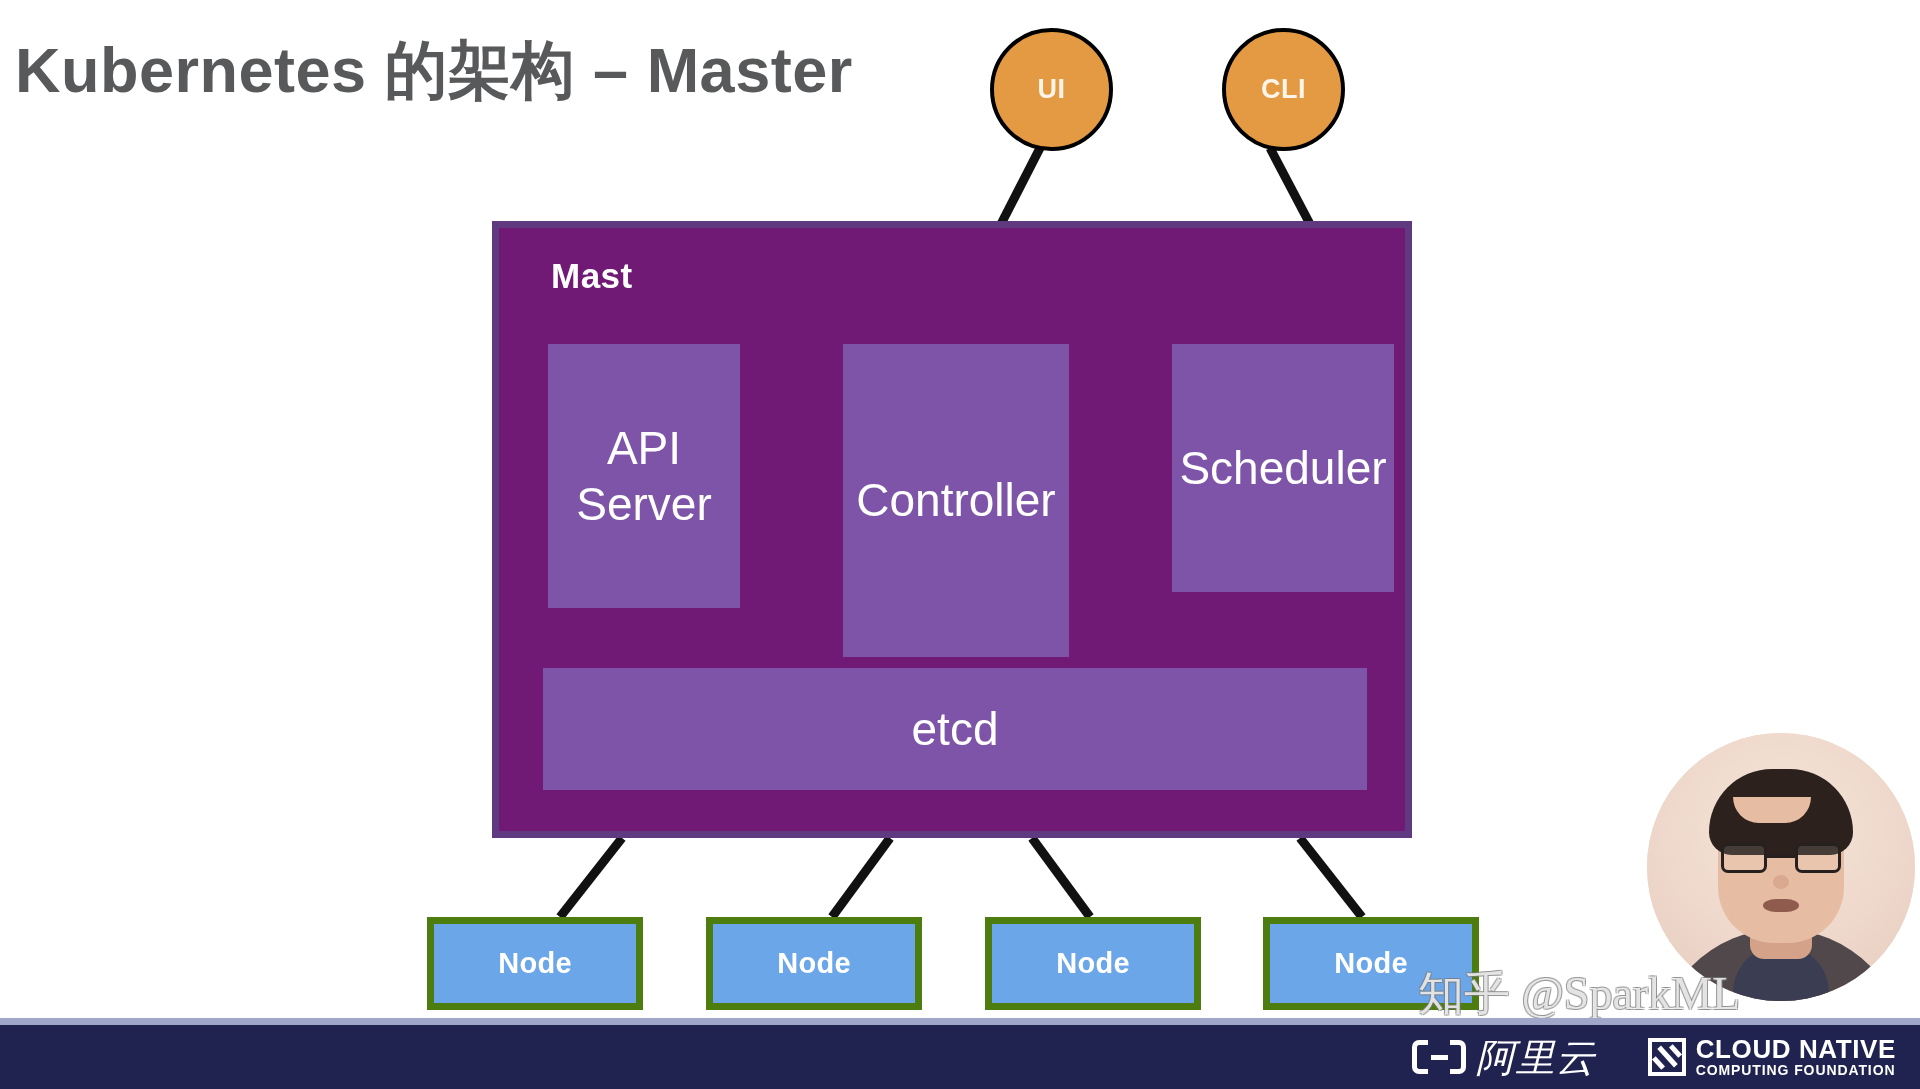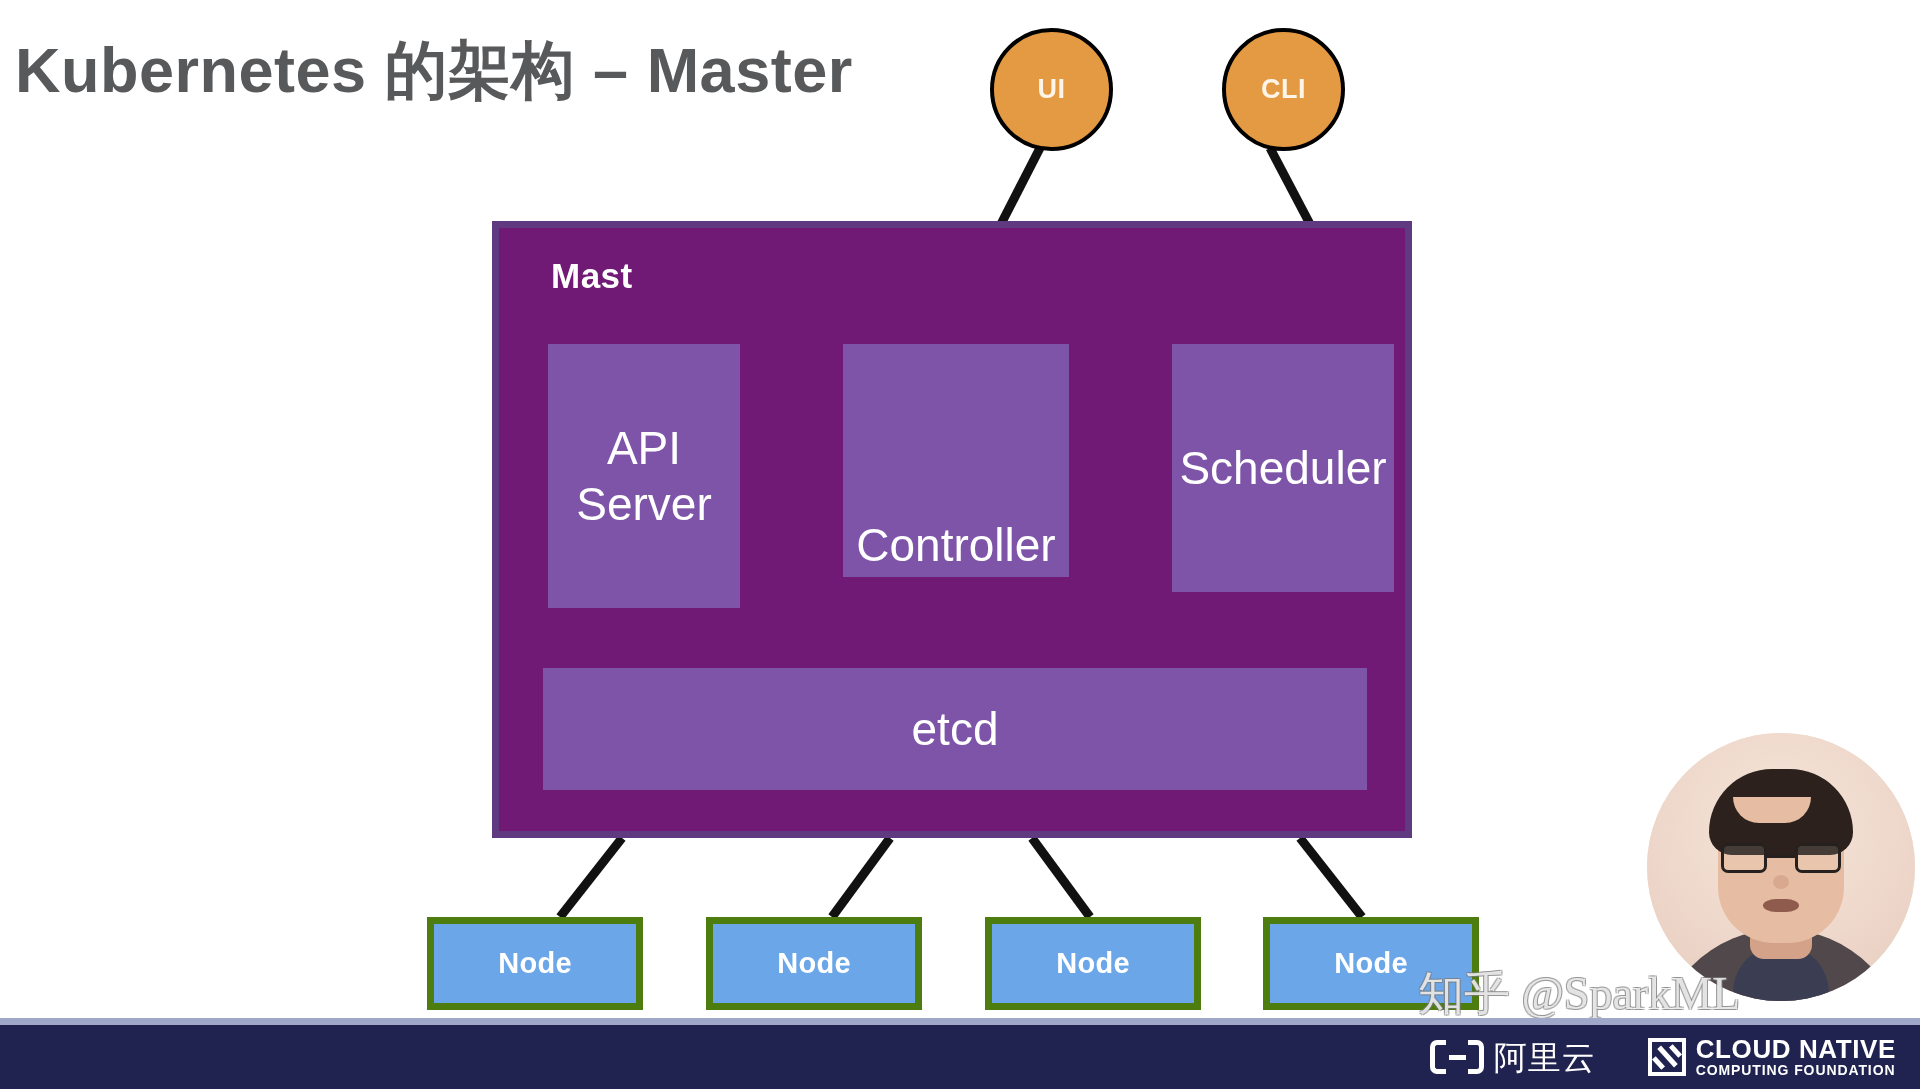--- a/index.html
+++ b/index.html
@@ -89,21 +89,21 @@
     justify-content: center;
     text-align: center;
     color: #ffffff;
     font-size: 46px;
     font-weight: 400;
     line-height: 1.22;
     box-sizing: border-box;
     padding: 4px 6px;
   }
   #comp-api        { left: 49px;  top: 116px; width: 192px; height: 264px; }
-  #comp-controller { left: 344px; top: 116px; width: 226px; height: 233px; align-items: flex-end; }
+  #comp-controller { left: 344px; top: 116px; width: 226px; height: 313px; }
   #comp-scheduler  { left: 646px; top: 116px; width: 222px; height: 248px; margin-left: 27px; }
 
   #comp-etcd {
     position: absolute;
     left: 44px;
     top: 440px;
     width: 824px;
     height: 122px;
     background: #7d54a8;
     display: flex;
@@ -328,24 +328,25 @@
   #aliyun-mark .brk.r { right: 0; border-left: none;  border-radius: 0 7px 7px 0; }
   #aliyun-mark .dash {
     position: absolute;
     left: 19px;
     top: 15px;
     width: 17px;
     height: 5px;
     background: #ffffff;
   }
   #aliyun-text {
-    font-size: 33px;
+    font-size: 39px;
     font-weight: 500;
     letter-spacing: 1px;
     line-height: 1;
+    font-style: italic;
   }
   #cncf-mark {
     width: 38px;
     height: 38px;
     border: 4px solid #ffffff;
     box-sizing: border-box;
     position: relative;
   }
   #cncf-mark::before,
   #cncf-mark::after {

